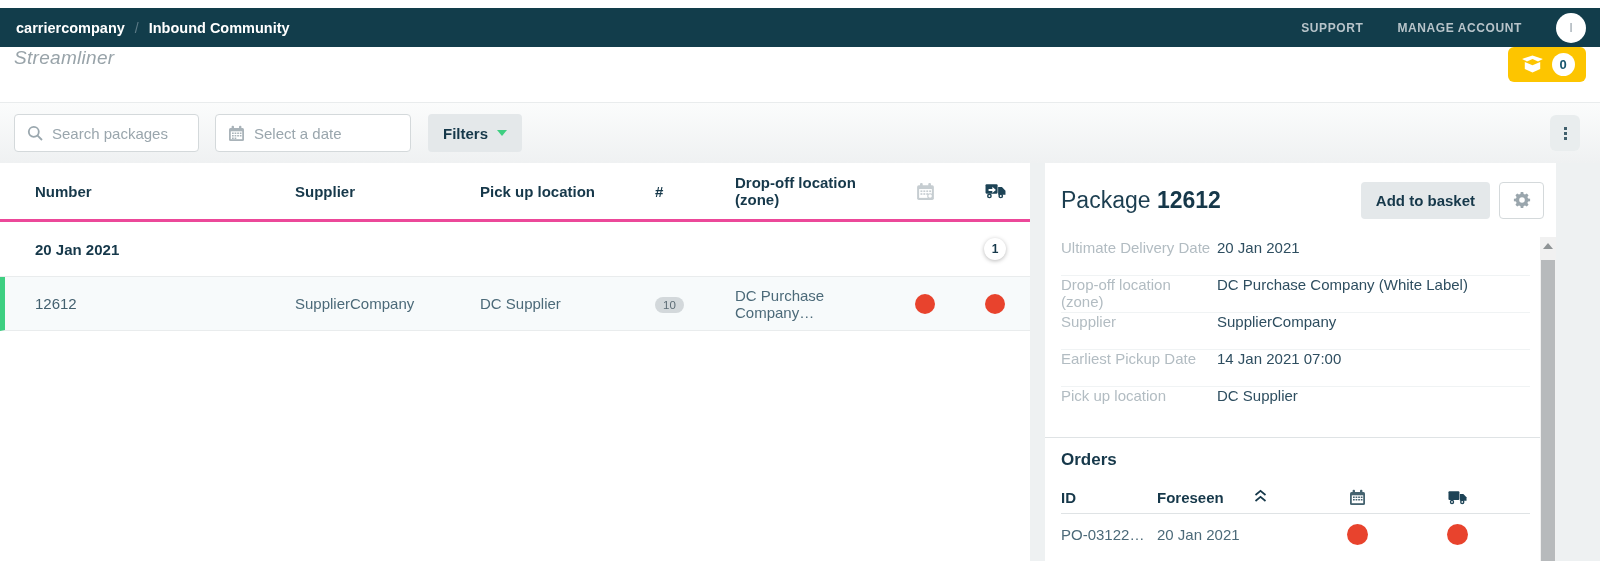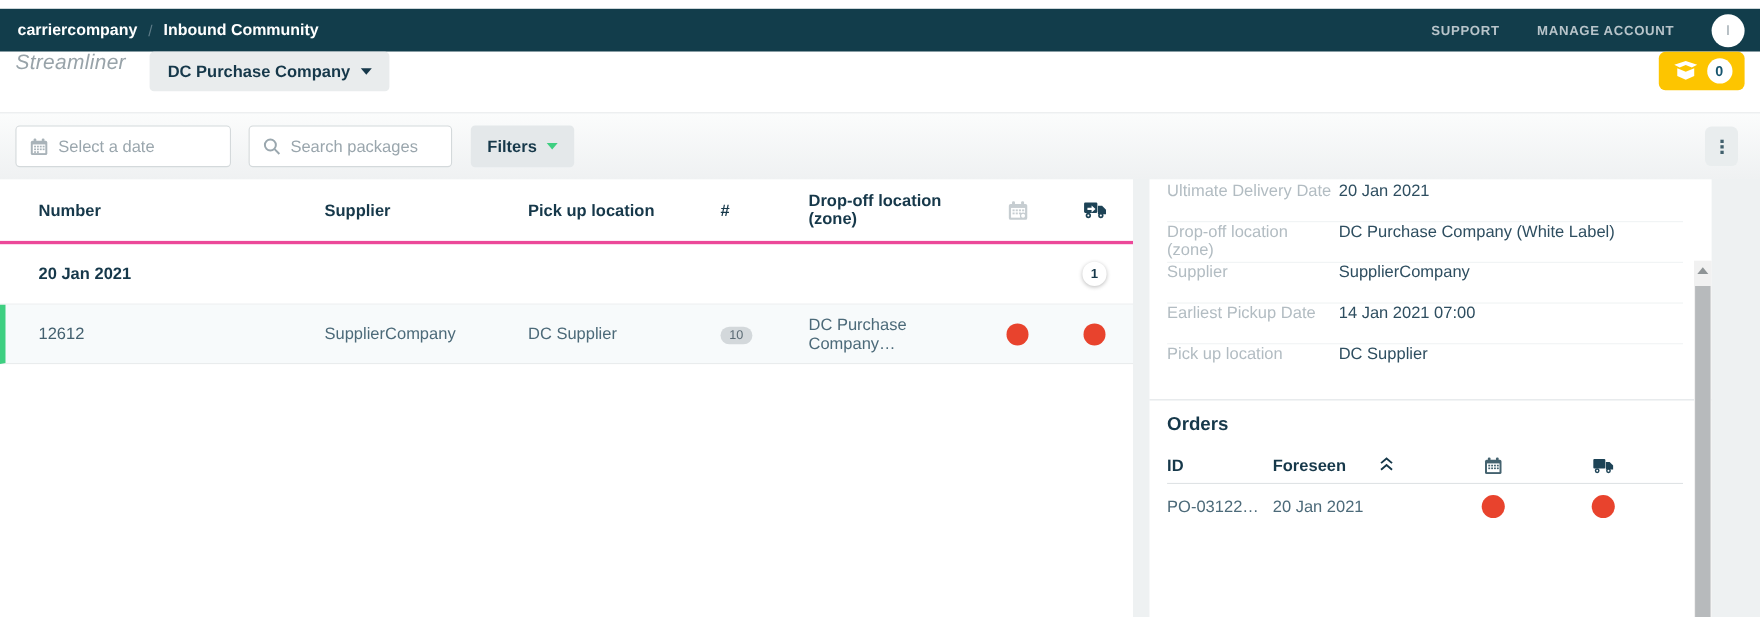--- a/index.html
+++ b/index.html
@@ -111,36 +111,41 @@
       <a class="nav-link">SUPPORT</a>
       <a class="nav-link">MANAGE ACCOUNT</a>
       <div class="avatar">
         <span>I</span>
       </div>
     </div>
   </header>
 
   <div class="header">
     <span class="logo">Streamliner</span>
-    <button class="company-btn">
-      <span>DC Purchase Company</span>
-      <span class="caret"></span>
-    </button>
     <button class="basket-btn">
       <span class="icon-cell">
         <svg width="25" height="19" viewBox="0 0 24 18" fill="#ffffff">
           <path d="M2 3.6 L12 0.4 L22 3.6 L17.3 6 L12 3.8 L6.7 6 Z"></path>
           <path d="M4.6 6.6 L12 9.6 L19.4 6.6 L19.4 13.4 L12 16.6 L4.6 13.4 Z"></path>
         </svg>
       </span>
       <span class="basket-count">0</span>
     </button>
   </div>
 
   <div class="toolbar">
+    <div class="input-box search-box">
+      <span class="icon-cell">
+        <svg width="16" height="16" viewBox="0 0 16 16">
+            <circle cx="6.8" cy="6.8" r="5" fill="none" stroke="#9aa7ae" stroke-width="1.8"></circle>
+            <line x1="10.6" y1="10.6" x2="15" y2="15" stroke="#9aa7ae" stroke-width="1.8"></line>
+          </svg>
+      </span>
+      <input placeholder="Search packages" style="">
+    </div>
     <div class="input-box date-box">
       <span class="icon-cell">
         <svg width="17" height="17" viewBox="0 0 17 17">
           <g fill="#a9b3b9">
             <rect x="1" y="3" width="15" height="13" rx="1.5"></rect>
               <rect x="3.6" y="0.8" width="2.4" height="4.2" rx="1"></rect>
               <rect x="11" y="0.8" width="2.4" height="4.2" rx="1"></rect>
           </g>
           <rect x="2.8" y="6.3" width="11.4" height="7.9" fill="#ffffff"></rect>
           <g fill="#a9b3b9">
@@ -151,29 +156,20 @@
             <rect x="4" y="10" width="1.7" height="1.5"></rect>
               <rect x="6.6" y="10" width="1.7" height="1.5"></rect>
               <rect x="9.2" y="10" width="1.7" height="1.5"></rect>
               <rect x="11.8" y="10" width="1.7" height="1.5"></rect>
             <rect x="4" y="12.5" width="1.7" height="1.5"></rect>
               <rect x="6.6" y="12.5" width="1.7" height="1.5"></rect>
           </g>
         </svg>
       </span>
       <input placeholder="Select a date" style="">
-    </div>
-    <div class="input-box search-box">
-      <span class="icon-cell">
-        <svg width="16" height="16" viewBox="0 0 16 16">
-            <circle cx="6.8" cy="6.8" r="5" fill="none" stroke="#9aa7ae" stroke-width="1.8"></circle>
-            <line x1="10.6" y1="10.6" x2="15" y2="15" stroke="#9aa7ae" stroke-width="1.8"></line>
-          </svg>
-      </span>
-      <input placeholder="Search packages" style="">
     </div>
     <button class="filters-btn">
       <span>Filters</span>
       <span class="caret green"></span>
     </button>
     <button class="kebab-btn">
         <i></i>
         <i></i>
         <i></i>
       </button>
@@ -239,20 +235,35 @@
         <span>SupplierCompany</span>
         <span>DC Supplier</span>
         <span><span class="pill">10</span></span>
         <span>DC Purchase Company…</span>
         <span class="status-dot"></span>
         <span class="status-dot"></span>
       </div>
     </section>
 
     <section class="detail-panel">
+      <div class="detail-header">
+        <div class="detail-title">
+          <span>Package</span>
+          <b>12612</b>
+        </div>
+        <button class="add-basket-btn">Add to basket</button>
+        <button class="gear-btn">
+          <span class="icon-cell">
+            <svg width="18" height="18" viewBox="0 0 20 20" fill="#9aa6ad">
+              <path d="M8.6 1h2.8l.4 2.3 1.6.7 1.9-1.3 2 2-1.3 1.9.7 1.6 2.3.4v2.8l-2.3.4-.7 1.6 1.3 1.9-2 2-1.9-1.3-1.6.7-.4 2.3H8.6l-.4-2.3-1.6-.7-1.9 1.3-2-2 1.3-1.9-.7-1.6L1 11.4V8.6l2.3-.4.7-1.6L2.7 4.7l2-2 1.9 1.3 1.6-.7z"></path>
+              <circle cx="10" cy="10" r="3.1" fill="#ffffff"></circle>
+            </svg>
+          </span>
+        </button>
+      </div>
 
       <div class="fields">
         <div class="field-row">
           <span class="field-label">Ultimate Delivery Date</span>
           <span class="field-value">20 Jan 2021</span>
         </div>
         <div class="field-row">
           <span class="field-label">Drop-off location (zone)</span>
           <span class="field-value">DC Purchase Company (White Label)</span>
         </div>

